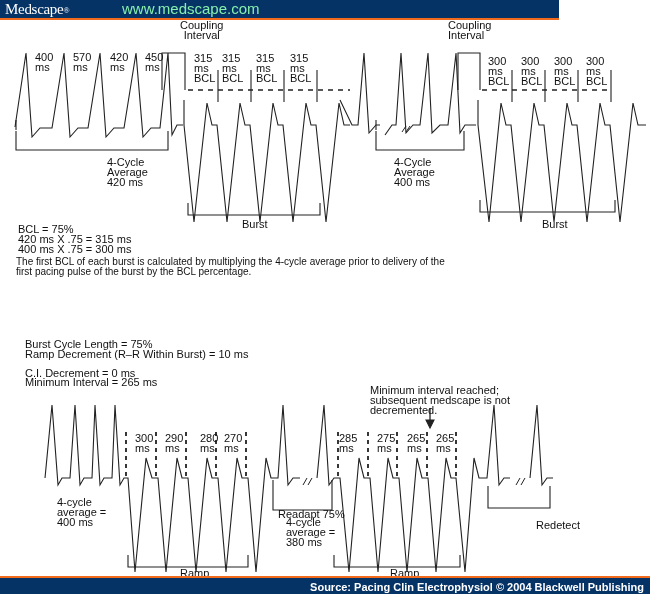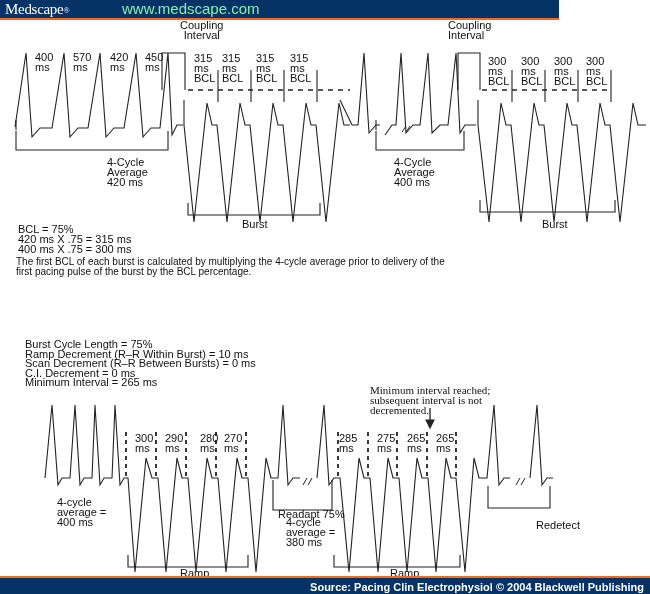--- a/index.html
+++ b/index.html
@@ -100,34 +100,34 @@
 <div class="lbl" style="left:521px;top:56px;"><span>300</span><br><span>ms</span><br><span>BCL</span></div>
 <div class="lbl" style="left:554px;top:56px;"><span>300</span><br><span>ms</span><br><span>BCL</span></div>
 <div class="lbl" style="left:586px;top:56px;"><span>300</span><br><span>ms</span><br><span>BCL</span></div>
 
 <div class="lbl" style="left:394px;top:157px;"><span>4-Cycle</span><br><span>Average</span><br><span>400 ms</span></div>
 <div class="lbl" style="left:542px;top:219px;">Burst</div>
 
 <div class="lbl" style="left:18px;top:224px;"><span>BCL = 75%</span><br><span>420 ms X .75 = 315 ms</span><br><span>400 ms X .75 = 300 ms</span></div>
 <div class="para" style="left:16px;top:257px;width:440px;">The first BCL of each burst is calculated by multiplying the 4-cycle average prior to delivery of the first pacing pulse of the burst by the BCL percentage.</div>
 
-<div class="lbl" style="left:6px;top:340px;line-height:9.5px;margin-left:19px;"><span>Burst Cycle Length = 75%</span><br><span>Ramp Decrement (R–R Within Burst) = 10 ms</span><br><span>Scan Decrement (R–R Between Bursts) = 0 ms</span><br><span>C.I. Decrement = 0 ms</span><br><span>Minimum Interval = 265 ms</span></div>
+<div class="lbl" style="left:6px;top:340px;line-height:9.5px;margin-left:19px;"><span>Burst Cycle Length = 75%</span><br><span>Ramp Decrement (R–R Within Burst) = 10 ms</span><br><br><span>C.I. Decrement = 0 ms</span><br><span>Minimum Interval = 265 ms</span></div>
 
 <div class="lbl" style="left:135px;top:433px;"><span>300</span><br><span>ms</span></div>
 <div class="lbl" style="left:165px;top:433px;"><span>290</span><br><span>ms</span></div>
 <div class="lbl" style="left:200px;top:433px;"><span>280</span><br><span>ms</span></div>
 <div class="lbl" style="left:224px;top:433px;"><span>270</span><br><span>ms</span></div>
 
 <div class="lbl" style="left:57px;top:497px;"><span>4-cycle</span><br><span>average =</span><br><span>400 ms</span></div>
 <div class="lbl" style="left:180px;top:568px;">Ramp</div>
 
 <div class="lbl" style="left:278px;top:500px;margin-top:9px;">Readapt 75%</div>
 <div class="lbl" style="left:286px;top:517px;"><span>4-cycle</span><br><span>average =</span><br><span>380 ms</span></div>
 
-<div class="lbl" style="left:370px;top:385px;font-family:Liberation Serif, serif;"><span>Minimum interval reached;</span><br><span>subsequent interval is not</span><br><span>decremented.</span></div>
+<div class="lbl" style="left:370px;top:385px;"><span>Minimum interval reached;</span><br><span>subsequent medscape is not</span><br><span>decremented.</span></div>
 
 <div class="lbl" style="left:339px;top:433px;"><span>285</span><br><span>ms</span></div>
 <div class="lbl" style="left:377px;top:433px;"><span>275</span><br><span>ms</span></div>
 <div class="lbl" style="left:407px;top:433px;"><span>265</span><br><span>ms</span></div>
 <div class="lbl" style="left:436px;top:433px;"><span>265</span><br><span>ms</span></div>
 
 <div class="lbl" style="left:390px;top:568px;">Ramp</div>
 <div class="lbl" style="left:500px;top:520px;padding-left:36px;">Redetect</div>
 
 <div class="footer">

